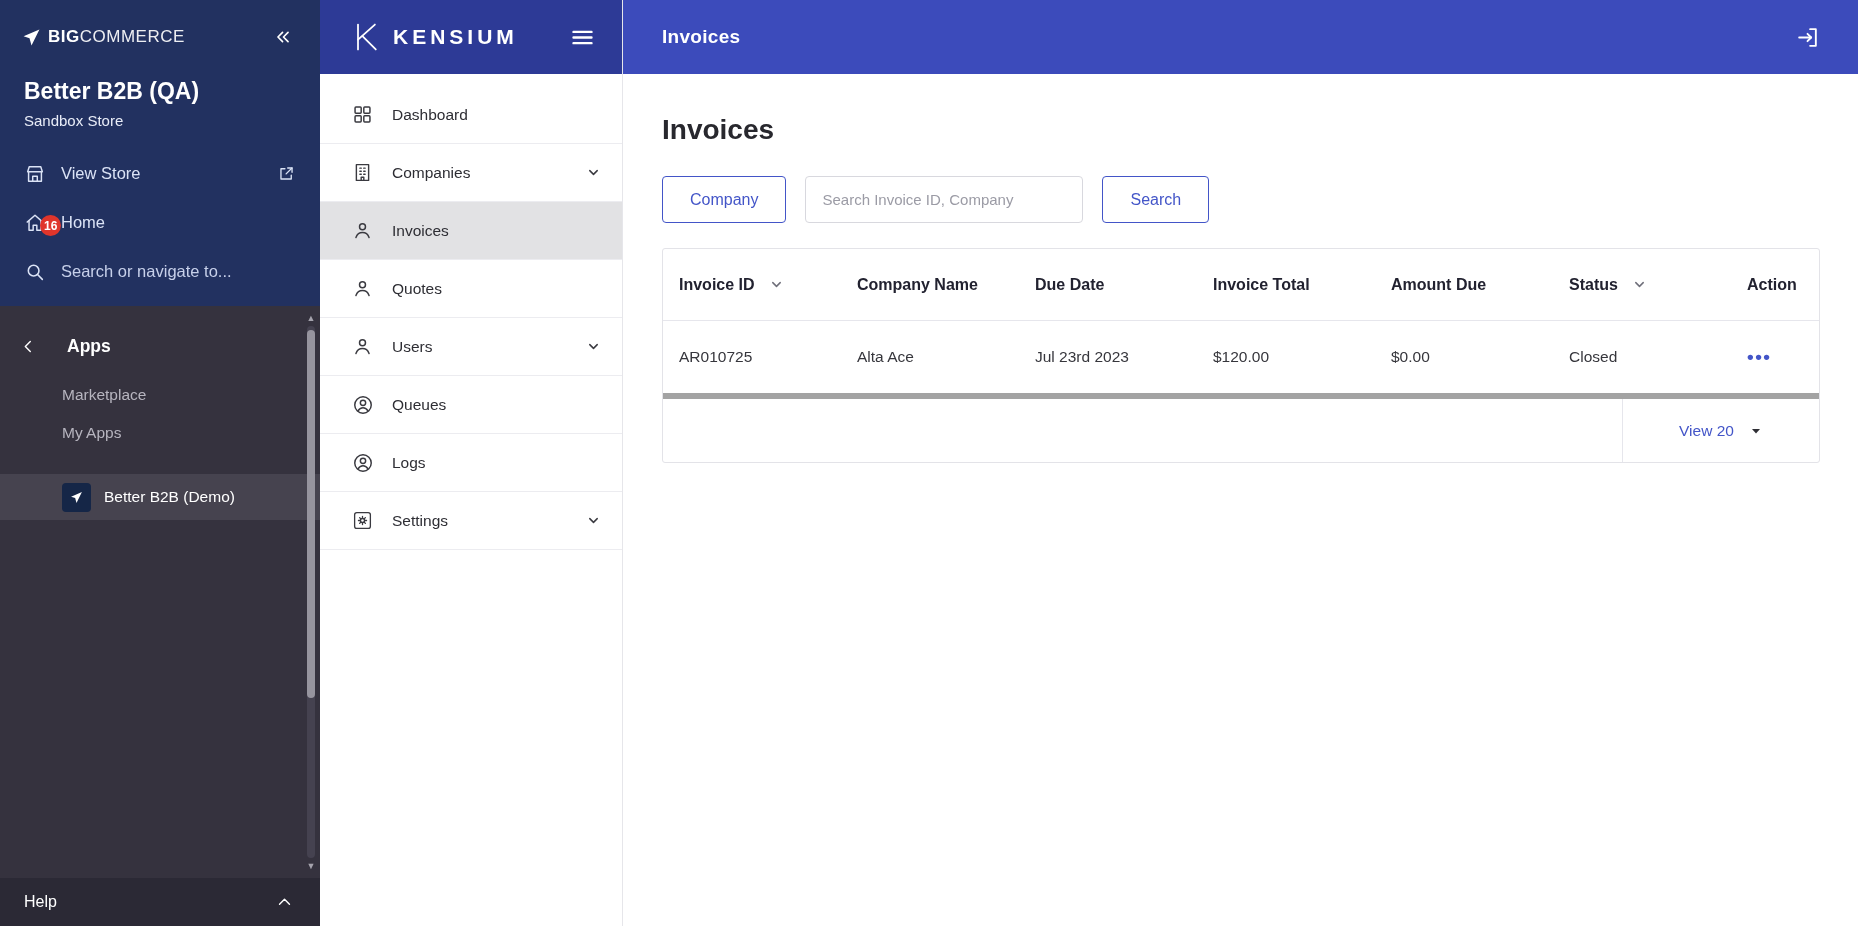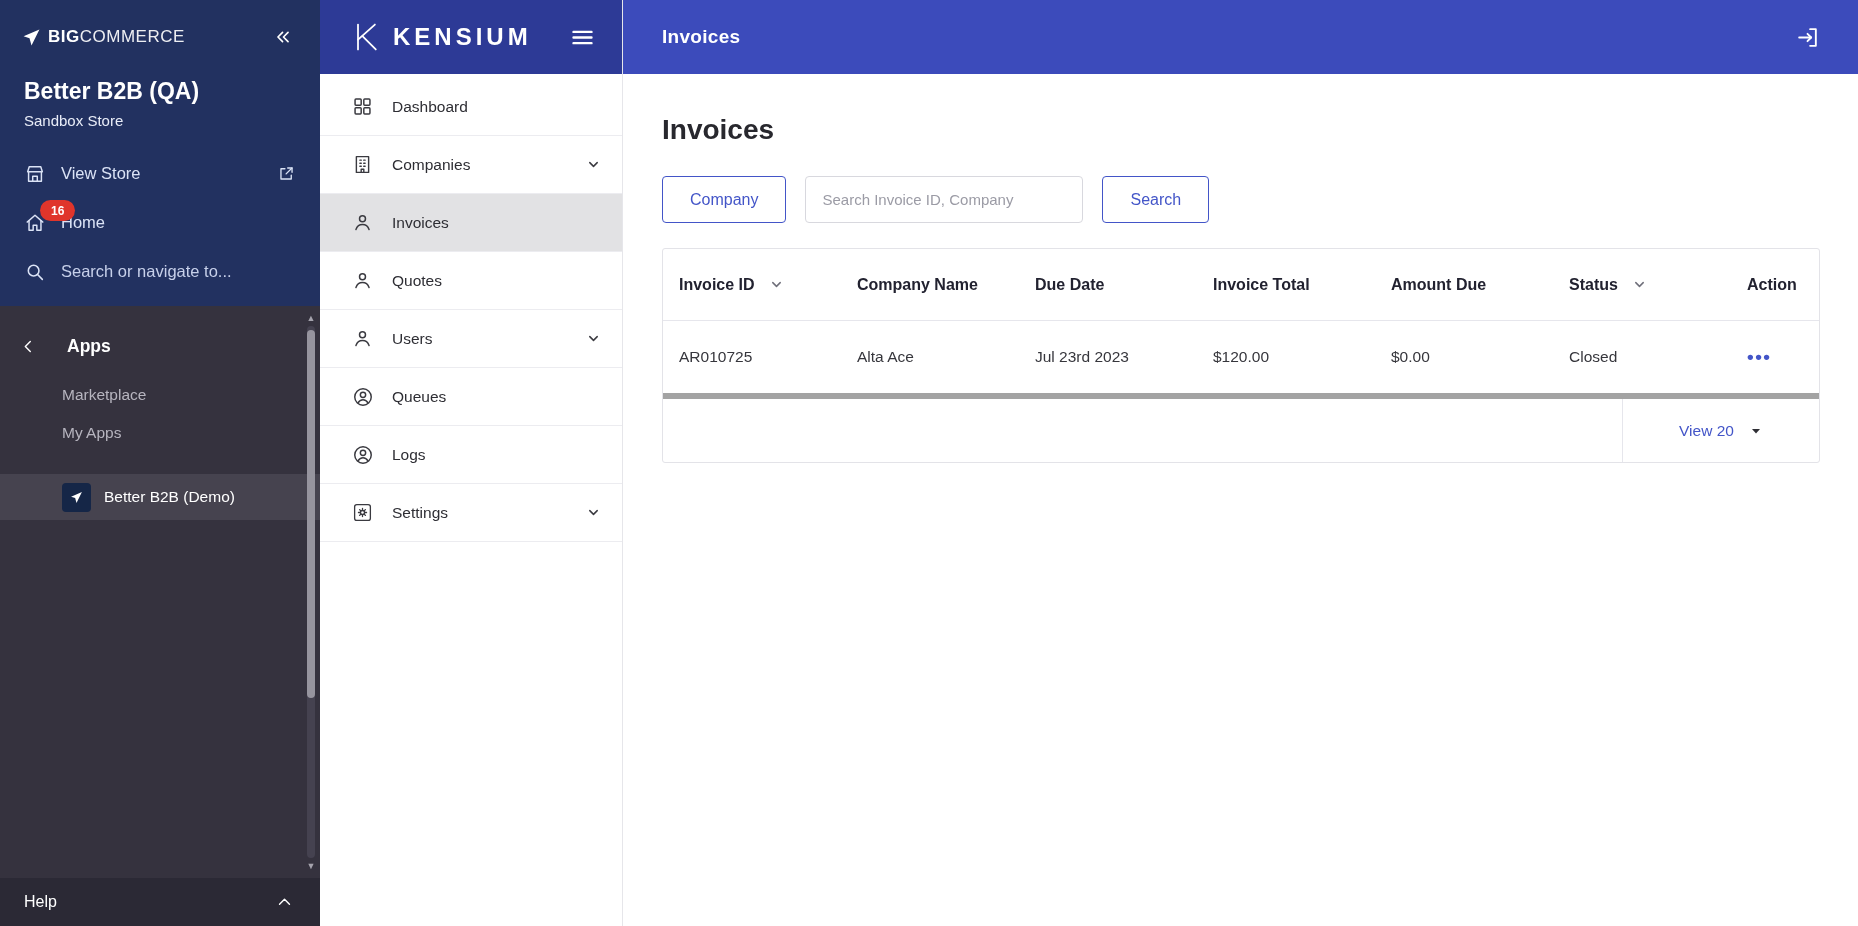--- a/index.html
+++ b/index.html
@@ -12,21 +12,21 @@
   .bc-logo{display:flex;align-items:center;gap:7px;}
   .bc-logo-text{font-size:17px;letter-spacing:.5px;color:#fff;}
   .bc-logo-text b{font-weight:700;}
   .bc-logo-text .lt{font-weight:400;opacity:.92;}
   .bc-collapse{cursor:pointer;display:flex;align-items:center;}
   .bc-store{padding:4px 24px 20px;}
   .bc-store-name{font-size:23px;font-weight:700;}
   .bc-store-type{font-size:15px;margin-top:7px;color:#e9edf8;}
   .bc-nav-item{height:49px;display:flex;align-items:center;gap:15px;padding:0 24px;font-size:16.5px;color:#dbe3f6;position:relative;cursor:pointer;}
   .bc-nav-item .trail{margin-left:auto;display:flex;}
-  .home-badge{position:absolute;left:40px;top:2px;min-width:21px;height:21px;border-radius:11px;background:#e0352b;color:#fff;font-size:12px;font-weight:700;display:flex;align-items:center;justify-content:center;padding:0 11px;box-sizing:border-box;}
+  .home-badge{position:absolute;left:40px;top:17px;min-width:21px;height:21px;border-radius:11px;background:#e0352b;color:#fff;font-size:12px;font-weight:700;display:flex;align-items:center;justify-content:center;padding:0 4px;box-sizing:border-box;}
   .bc-search-label{color:#c7d0ea;}
 
   
   .bc-apps{flex:1;background:#35323e;position:relative;padding-top:16px;overflow:hidden;margin-top:10px;}
   .apps-header{display:flex;align-items:center;gap:30px;height:48px;padding:0 20px;font-size:17.5px;font-weight:700;color:#fff;cursor:pointer;}
   .apps-links{margin-top:6px;}
   .apps-link{padding:10px 0 10px 62px;font-size:15.5px;color:#b7b5bf;cursor:pointer;}
   .apps-active{margin-top:22px;height:46px;background:#46434f;display:flex;align-items:center;gap:13px;padding-left:62px;font-size:15.5px;color:#fff;cursor:pointer;}
   .app-tile{width:29px;height:29px;border-radius:4px;background:#152647;display:flex;align-items:center;justify-content:center;}
 
@@ -36,23 +36,23 @@
   .bc-scroll-thumb{position:absolute;top:18px;left:2px;width:8px;height:368px;background:#96949e;border-radius:4px;cursor:grab;}
   .bc-scroll-arrow{position:absolute;left:0;width:12px;height:12px;color:#a5a3ad;display:flex;align-items:center;justify-content:center;cursor:pointer;font-size:9px;}
   .bc-scroll-arrow.up{top:0;}
   .bc-scroll-arrow.down{bottom:0;}
   .bc-help{height:48px;min-height:48px;background:#2b2935;display:flex;align-items:center;justify-content:space-between;padding:0 27px 0 24px;font-size:16px;color:#fff;cursor:pointer;}
 
   
   .k-sidebar{width:302px;min-width:302px;background:#fff;border-right:1px solid #e6e6ea;display:flex;flex-direction:column;}
   .k-header{height:74px;min-height:74px;background:#2d3a96;display:flex;align-items:center;justify-content:space-between;padding:0 26px 0 30px;}
   .k-logo{display:flex;align-items:center;gap:11px;color:#fff;}
-  .k-brand{font-size:24px;font-weight:700;letter-spacing:4px;}
+  .k-brand{font-size:21px;font-weight:700;letter-spacing:4px;}
   .k-hamburger{cursor:pointer;display:flex;}
-  .k-nav{padding-top:4px;}
+  .k-nav{padding-top:12px;}
   .k-item{height:58px;display:flex;align-items:center;padding:0 22px 0 32px;border-bottom:1px solid #ececf0;font-size:15.5px;color:#2e2e34;cursor:pointer;background:#fff;box-sizing:border-box;}
   .k-item.active{background:#e2e2e4;}
   .k-icon{width:23px;margin-right:17px;color:#3a3a40;display:flex;align-items:center;}
   .k-chev{margin-left:auto;color:#3a3a40;display:flex;}
 
   
   .main{flex:1;display:flex;flex-direction:column;background:#fff;}
   .topbar{height:74px;min-height:74px;background:#3c4bbb;display:flex;align-items:center;justify-content:space-between;padding:0 42px 0 39px;color:#fff;}
   .topbar-title{font-size:19px;font-weight:600;letter-spacing:.3px;}
   .exit-btn{cursor:pointer;display:flex;}

